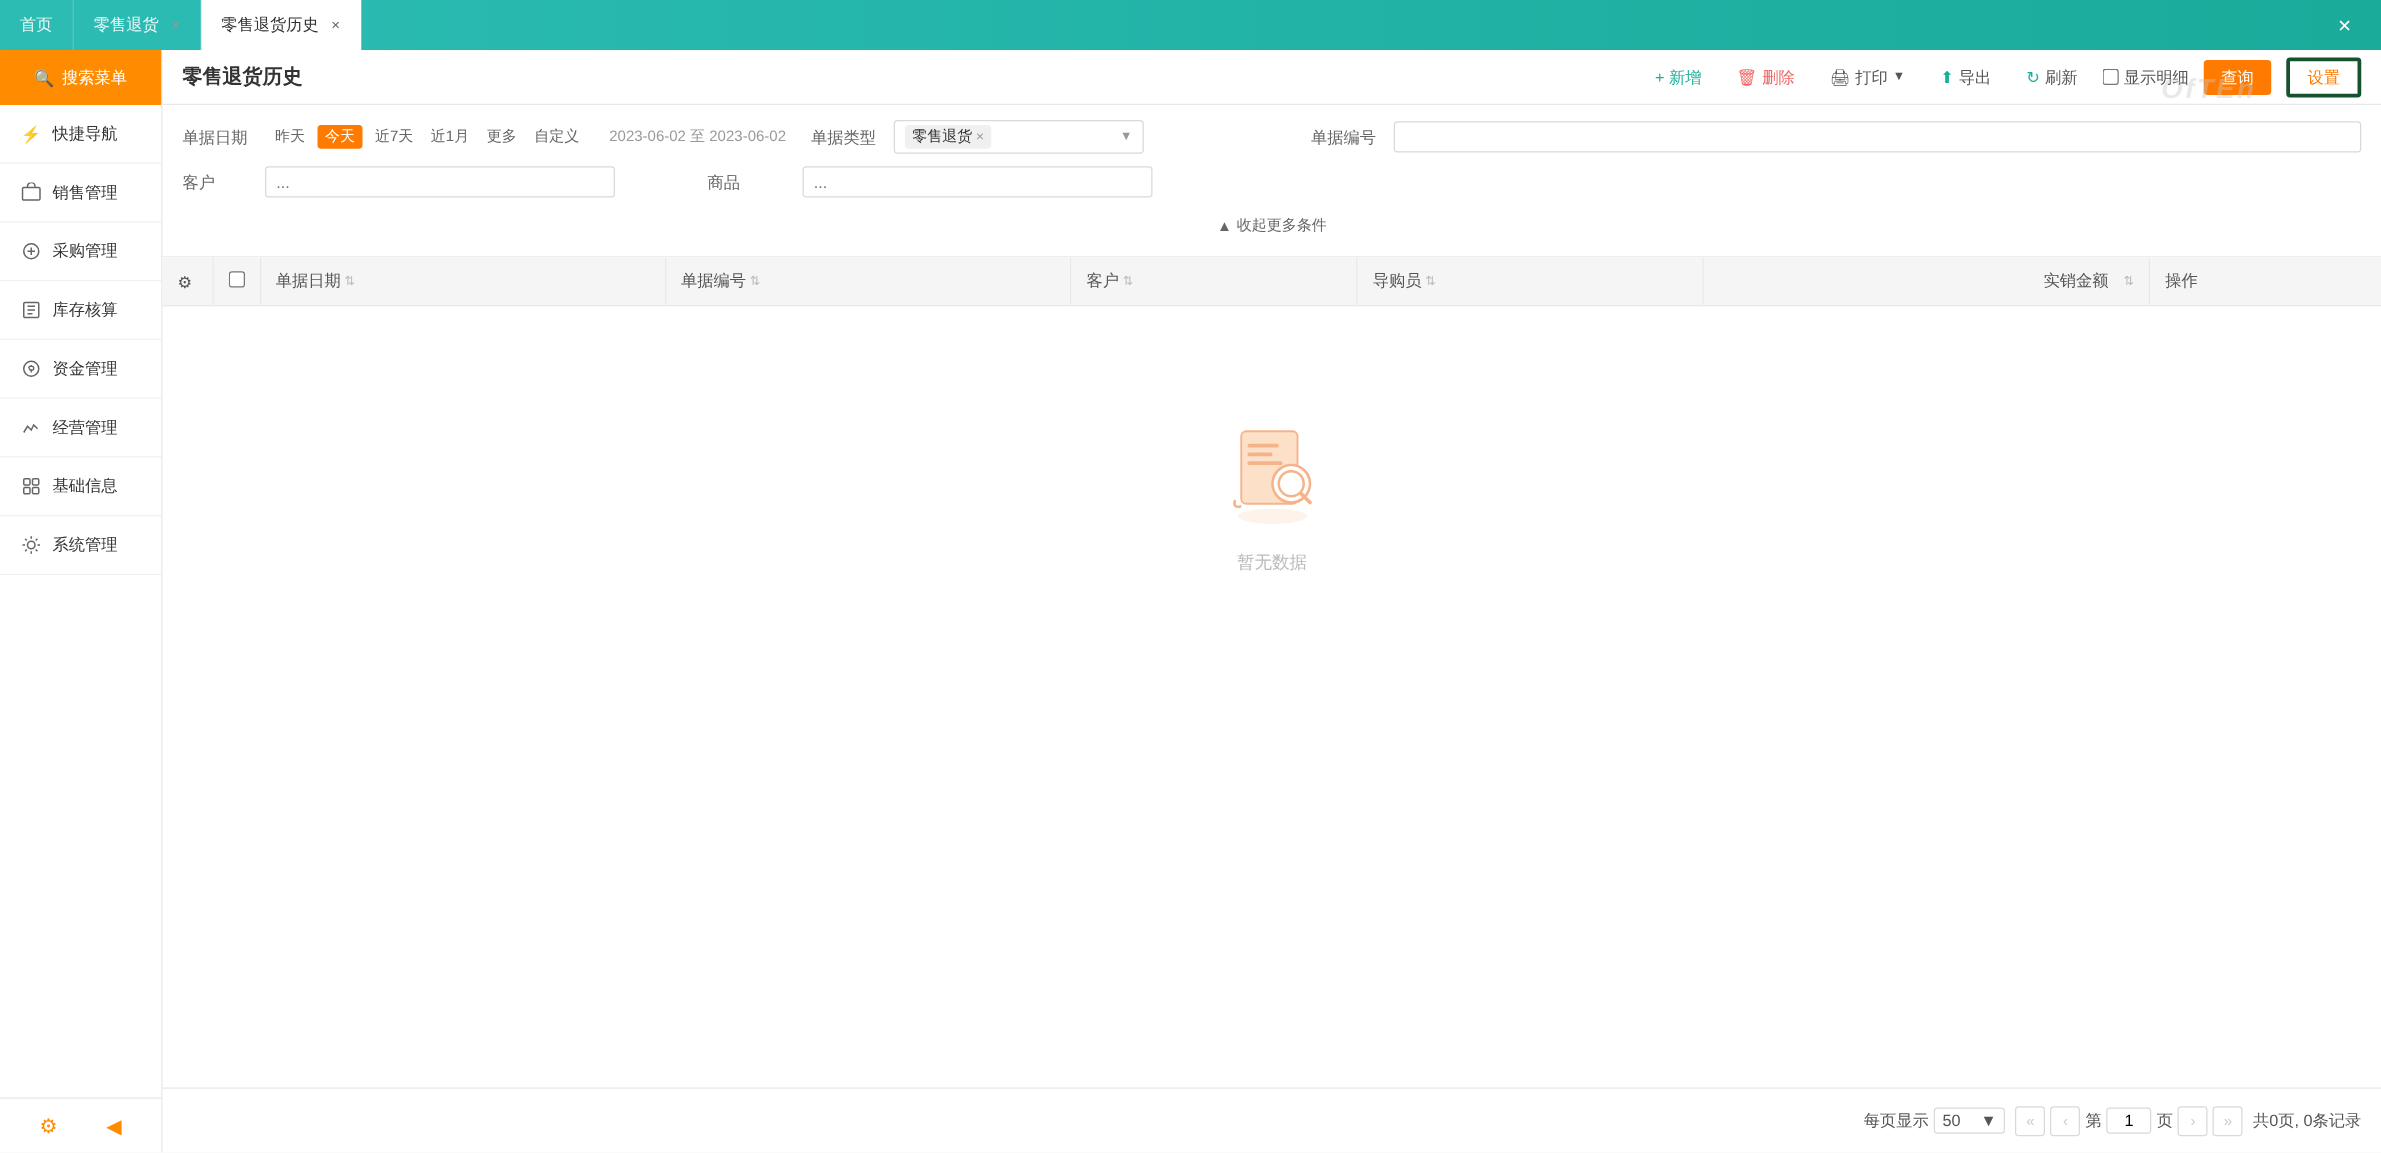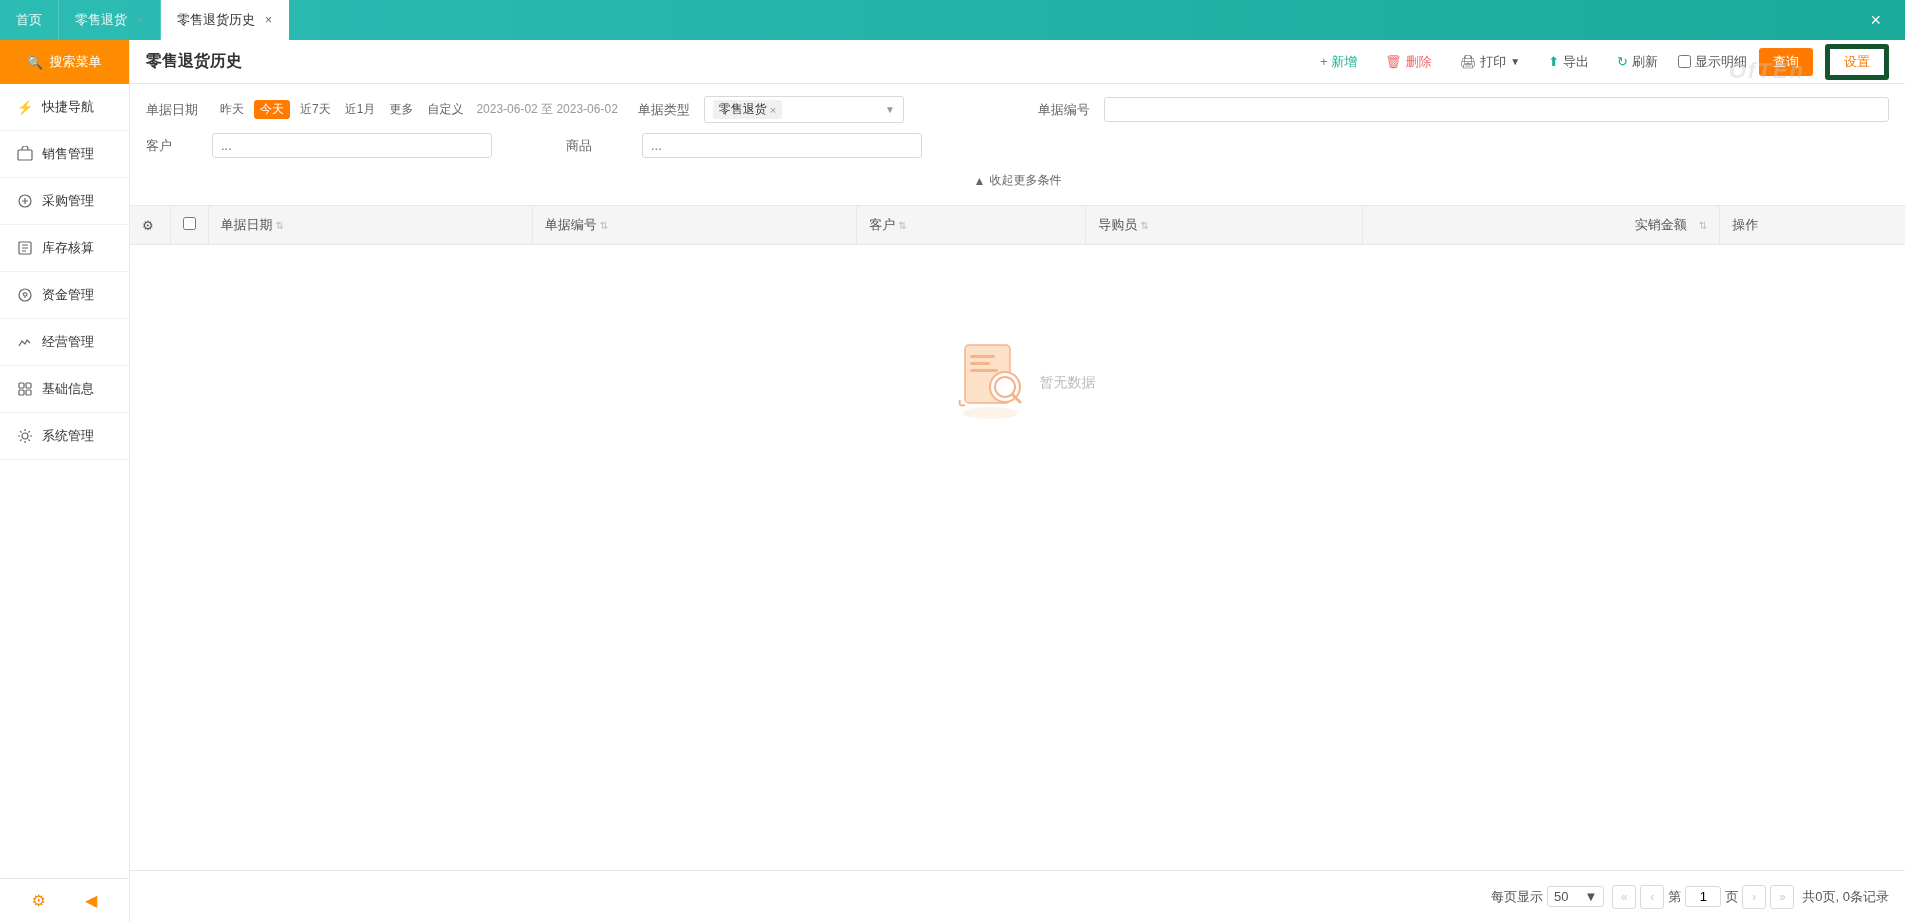--- a/index.html
+++ b/index.html
@@ -166,21 +166,21 @@
       color: #fff;
       border: none;
       padding: 5px 14px;
       border-radius: 3px;
       cursor: pointer;
       font-size: 13px;
     }
     .btn-secondary {
       background: #fff;
       color: #ff7a00;
-      border: 5px solid #14532d;
+      border: 3px solid #14532d;
       padding: 4px 14px;
       border-radius: 3px;
       cursor: pointer;
       font-size: 13px;
     }
     .show-detail-checkbox {
       display: flex;
       align-items: center;
       gap: 4px;
       font-size: 13px;
@@ -221,21 +221,21 @@
     }
     .date-shortcut.active {
       background: #ff7a00;
       color: #fff;
       border-radius: 3px;
       padding: 1px 6px;
     }
     .date-range {
       font-size: 12px;
       color: #999;
-      margin-left: 3px;
+      margin-left: 14px;
     }
     .filter-input {
       border: 1px solid #d9d9d9;
       border-radius: 3px;
       padding: 4px 8px;
       font-size: 13px;
       color: #333;
       outline: none;
       min-width: 200px;
     }
@@ -308,21 +308,21 @@
     .sort-icon { color: #bbb; font-size: 10px; }
     .data-table td {
       padding: 10px 12px;
       border-bottom: 1px solid #f0f0f0;
       color: #333;
     }
 
     
     .empty-state {
       display: flex;
-      flex-direction: row;
+      flex-direction: column;
       align-items: center;
       justify-content: center;
       padding: 80px 0;
       color: #bbb;
     }
     .empty-icon {
       width: 100px;
       height: 100px;
       margin-bottom: 16px;
     }

